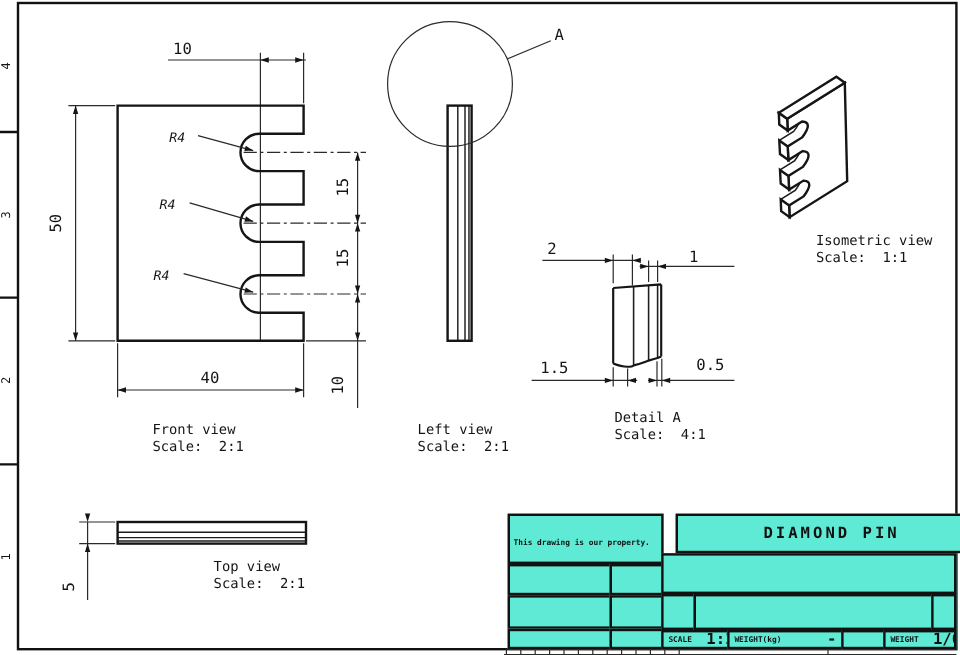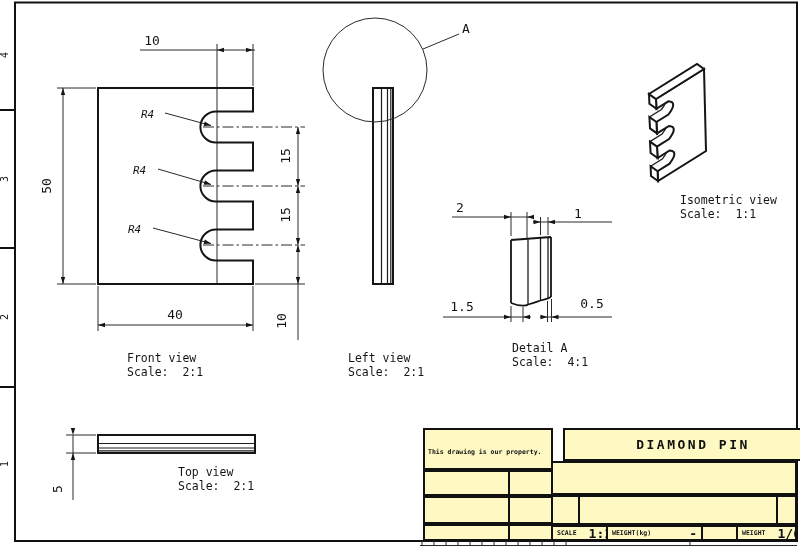--- a/index.html
+++ b/index.html
@@ -17,21 +17,21 @@
   .objf{stroke:#151515;stroke-width:2;fill:#fff;}
   .thin{stroke:#2a2a2a;stroke-width:1;fill:none;}
   .inner{stroke:#1d1d1d;stroke-width:1.2;fill:none;}
   .det{stroke:#151515;stroke-width:1.8;fill:none;}
   .detin{stroke:#1d1d1d;stroke-width:1.3;fill:none;}
   .cl{stroke:#2a2a2a;stroke-width:1;fill:none;stroke-dasharray:11 3 2.5 3;}
   .arr{fill:#151515;stroke:none;}
   .frame{stroke:#111;stroke-width:2;fill:none;}
   
   #tblock{position:absolute;left:423px;top:428px;width:374px;height:113px;}
-  .cell{position:absolute;border:2px solid #111;background:#fef9c3;overflow:hidden;white-space:pre;}
+  .cell{position:absolute;border:2px solid #111;background:#5eead4;overflow:hidden;white-space:pre;}
   .note{font-size:6.5px;line-height:8px;padding:2px 3px;font-weight:600;}
   .company{display:flex;align-items:center;justify-content:center;
            font-size:13px;font-weight:600;letter-spacing:2.5px;}
   .inline-cell{display:flex;align-items:center;justify-content:space-between;padding:0 4px;gap:12px;}
   .inline-cell .k{font-size:6.5px;font-weight:600;}
   .inline-cell .v{font-size:13px;font-weight:bold;}
 </style>
 </head>
 <body>
 

